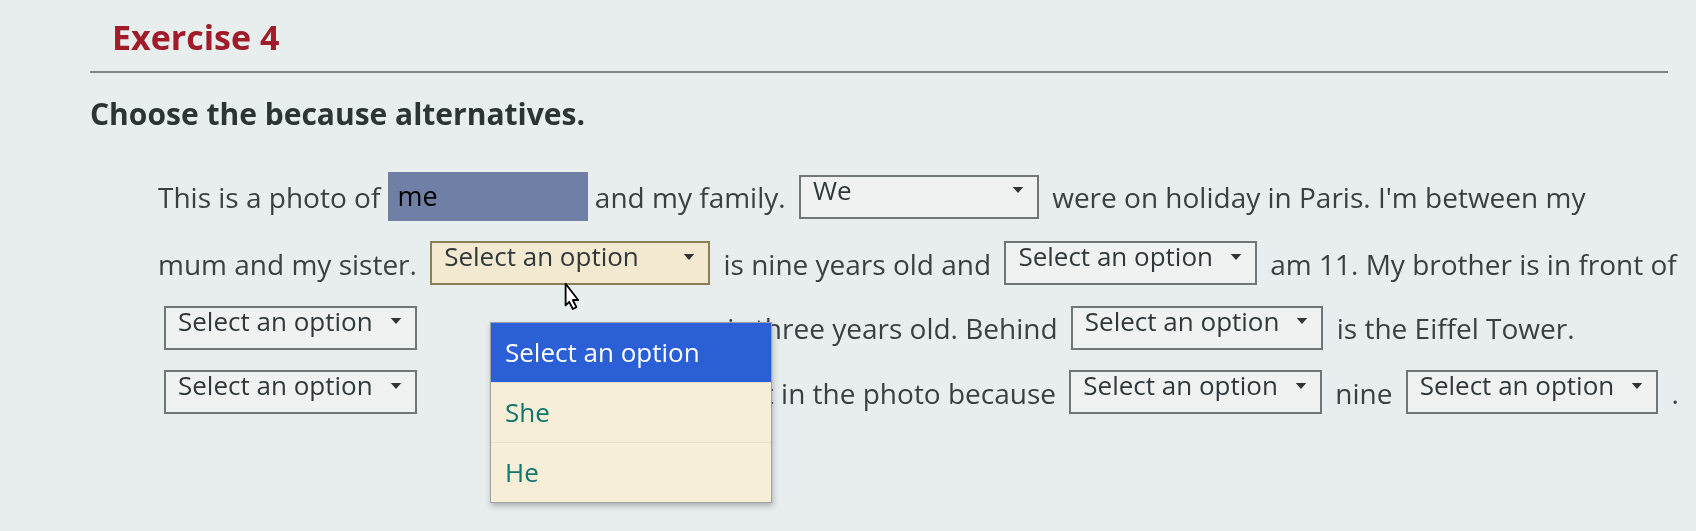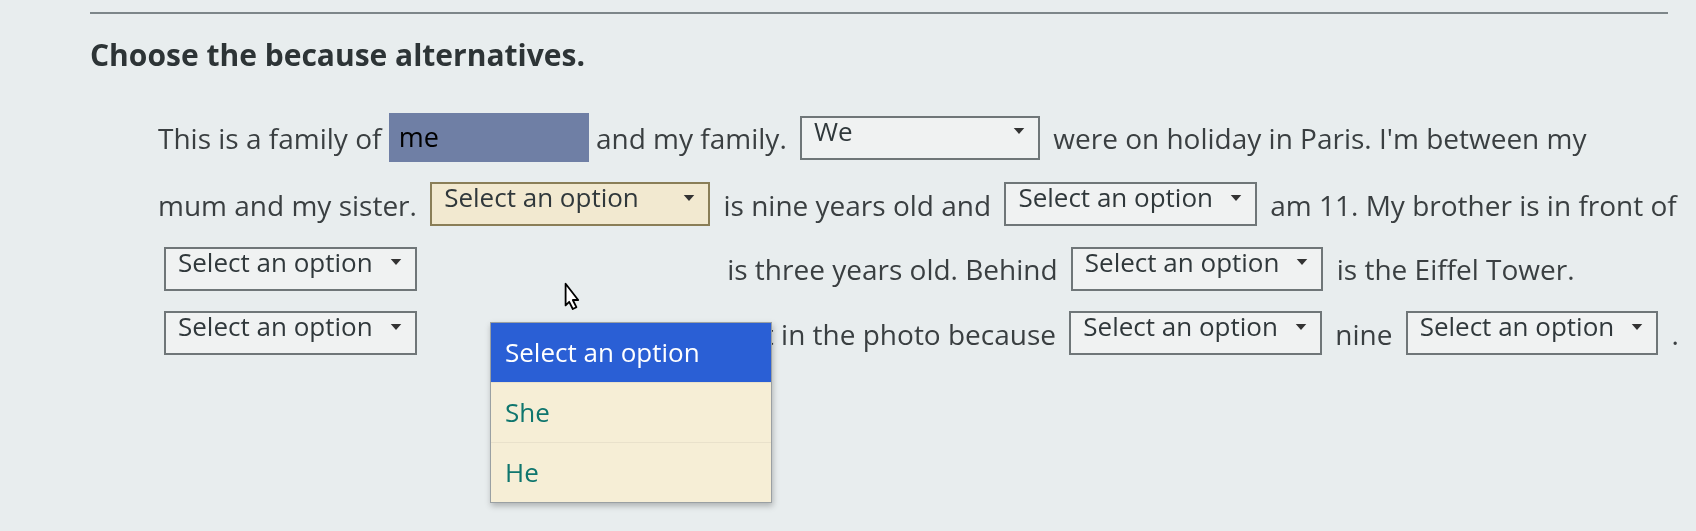--- a/index.html
+++ b/index.html
@@ -142,28 +142,29 @@
     z-index: 20;
     pointer-events: none;
   }
   .cursor svg { width: 100%; height: 100%; }
 </style>
 </head>
 <body>
 
 <div class="page">
 
+  <h2 class="exercise-title">Exercise 4</h2>
   <hr class="rule">
 
   <p class="instruction">Choose the because alternatives.</p>
 
   <div class="exercise-body">
 
     <span class="line">
-      <span class="chunk">This is a family of </span>
+      <span class="chunk">This is a photo of </span>
       <span class="input-filled">me</span>
       <span class="chunk"> and my family. </span>
 
       <span class="sel">
         <span class="sel-label">We</span>
         <span class="caret">
           <svg viewBox="0 0 24 24">
               <path d="M5 8l7 8 7-8z" fill="#333"></path>
             </svg>
         </span>

